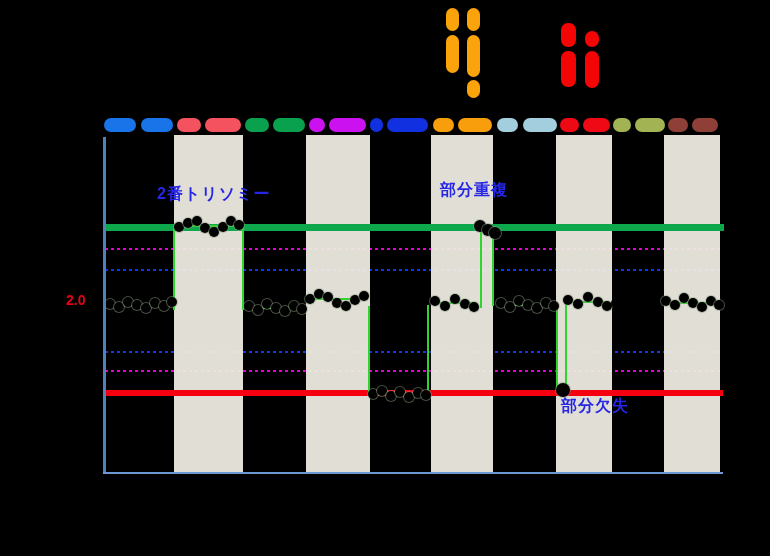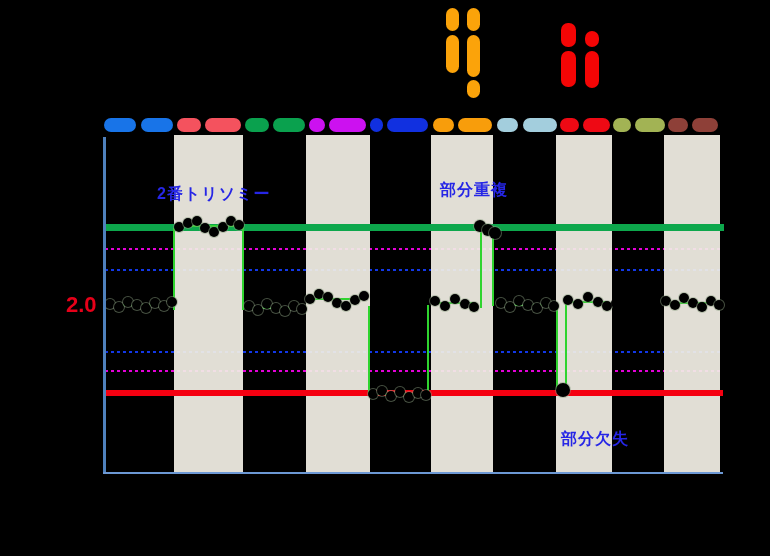--- a/index.html
+++ b/index.html
@@ -4,23 +4,23 @@
 <style>
   html,body{margin:0;padding:0;background:#000;}
   .stage{position:relative;width:770px;height:556px;background:#000;overflow:hidden;
          font-family:"Liberation Sans","DejaVu Sans",sans-serif;}
   .abs{position:absolute;}
   .anno{position:absolute;color:#2626e6;font-weight:bold;font-size:16px;
         letter-spacing:1px;z-index:7;white-space:nowrap;}
   .anno-trisomy{left:157px;top:184px;}
   .anno-duplication{left:440px;top:180px;}
   .anno-monosomy{left:353px;top:407px;}
-  .anno-deletion{left:561px;top:429px;}
+  .anno-deletion{left:561px;top:396px;}
   .ytick{position:absolute;left:66px;top:292px;color:#e60019;font-weight:bold;
-         font-size:22px;z-index:7;}
+         font-size:14px;z-index:7;}
   .axis-y{position:absolute;left:103px;top:137px;width:3px;height:337px;
           background:#4f81bd;z-index:6;}
   .axis-x{position:absolute;left:103px;top:472px;width:620px;height:2px;
           background:#6c98d4;z-index:6;}
 </style>
 </head>
 <body>
 
 <div class="stage" id="stage">
 

